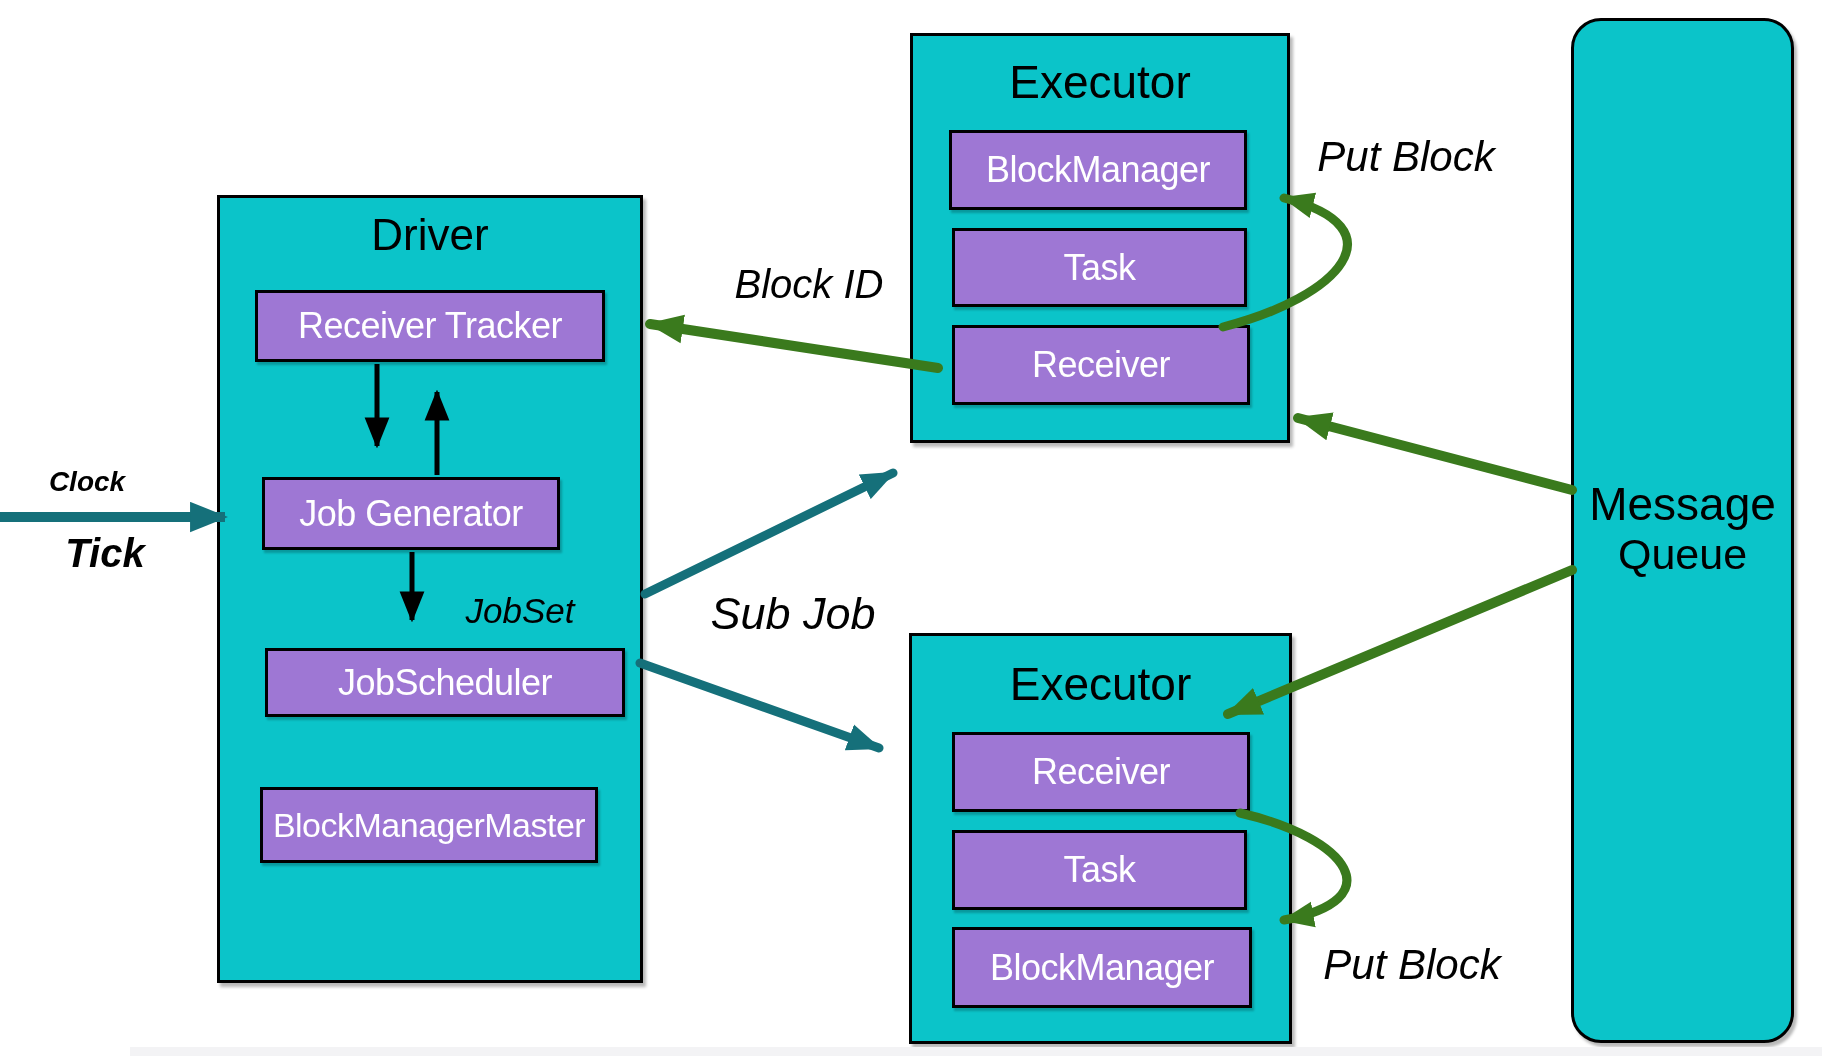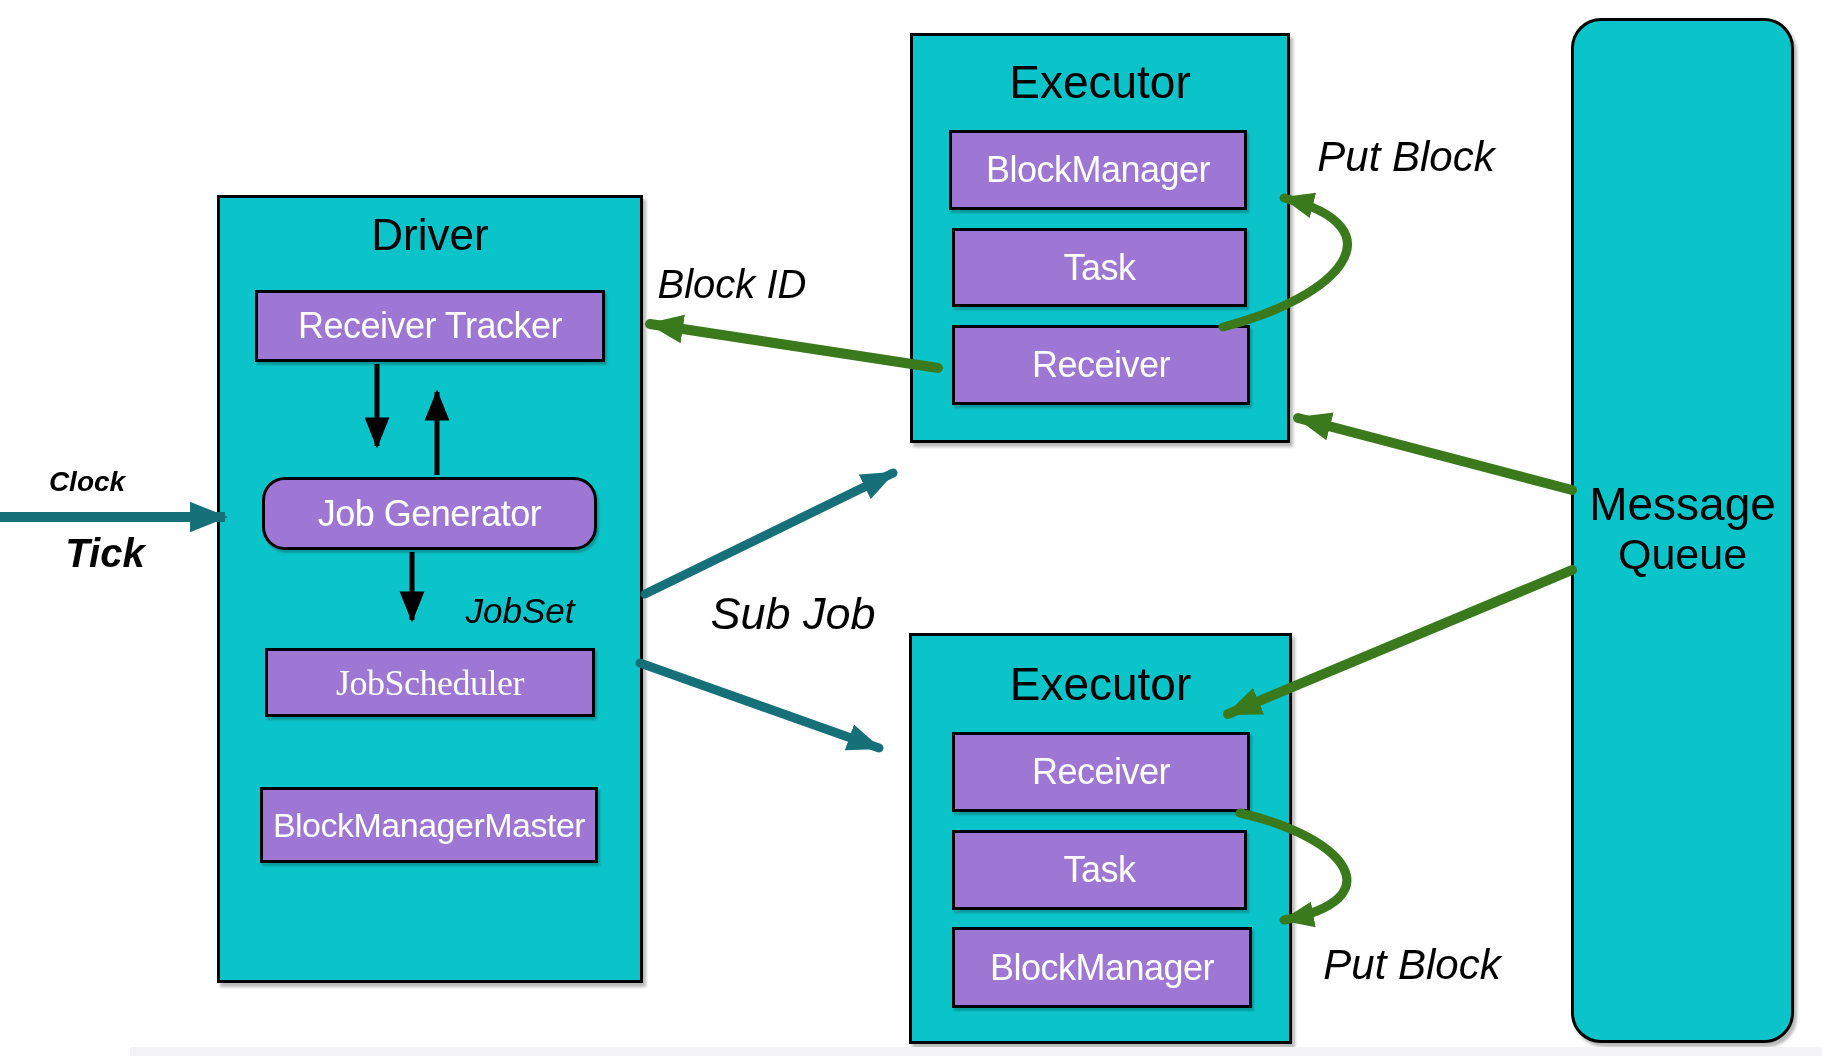--- a/index.html
+++ b/index.html
@@ -23,22 +23,22 @@
     color:#fff;font-size:36px;letter-spacing:-0.5px;
     box-shadow:2px 3px 2px rgba(0,0,0,0.22);white-space:nowrap;
   }
   
   .lbl{position:absolute;color:#000;white-space:nowrap;font-style:italic;}
   .center{text-align:center;}
   
   #driver{left:217px;top:195px;width:426px;height:788px;}
   #driver .title{padding-top:12px;font-size:44px;}
   #m-receiver-tracker{left:255px;top:290px;width:350px;height:72px;}
-  #m-job-generator  {left:262px;top:477px;width:335px;height:73px;border-radius:23px;}
-  #m-job-scheduler  {left:265px;top:648px;width:330px;height:69px;font-family:Liberation Serif, serif;}
+  #m-job-generator  {left:262px;top:477px;width:298px;height:73px;}
+  #m-job-scheduler  {left:265px;top:648px;width:360px;height:69px;}
   #m-bmm            {left:260px;top:787px;width:338px;height:76px;font-size:34px;}
 
   #executor-top{left:910px;top:33px;width:380px;height:410px;}
   #executor-top .title{padding-top:20px;font-size:46px;}
   #mt-blockmanager{left:949px;top:130px;width:298px;height:80px;}
   #mt-task        {left:952px;top:228px;width:295px;height:79px;}
   #mt-receiver    {left:952px;top:325px;width:298px;height:80px;}
 
   #executor-bottom{left:909px;top:633px;width:383px;height:411px;}
   #executor-bottom .title{padding-top:22px;font-size:46px;}
@@ -46,21 +46,21 @@
   #mb-task        {left:952px;top:830px;width:295px;height:80px;}
   #mb-blockmanager{left:952px;top:927px;width:300px;height:81px;}
 
   #message-queue{left:1571px;top:18px;width:223px;height:1025px;padding-left:24px;}
   #mq-text{position:absolute;left:0;top:458px;width:100%;text-align:center;color:#000;}
   #mq-line1{font-size:46px;line-height:1.1;}
   #mq-line2{font-size:43px;line-height:1.15;}
 
   #lbl-clock {left:12px;top:466px;width:150px;font-size:28px;font-weight:bold;}
   #lbl-tick  {left:30px;top:531px;width:150px;font-size:40px;font-weight:bold;}
-  #lbl-blockid{left:647px;top:262px;width:170px;font-size:40px;}
+  #lbl-blockid{left:724px;top:262px;width:170px;font-size:40px;}
   #lbl-getblocks{left:448px;top:383px;font-size:36px;}
   #lbl-jobset{left:450px;top:591px;width:140px;font-size:35px;}
   #lbl-subjob{left:698px;top:588px;width:190px;font-size:45px;}
   #lbl-putblock-top{left:1300px;top:133px;width:212px;font-size:42px;}
   #lbl-putblock-bottom{left:1306px;top:941px;width:212px;font-size:42px;}
 
   #arrow-layer{position:absolute;left:0;top:0;width:1822px;height:1056px;pointer-events:none;}
   .stroke-green{stroke:var(--arrow_green);fill:none;}
   .stroke-teal {stroke:var(--arrow_teal);fill:none;}
   .stroke-black{stroke:#000;fill:none;}

